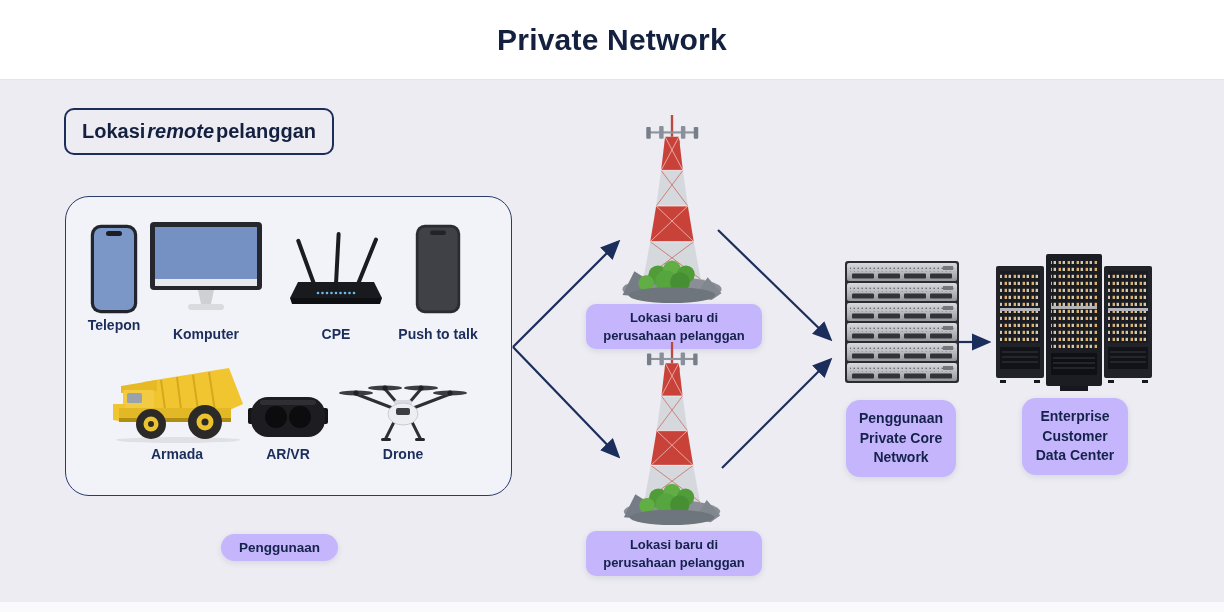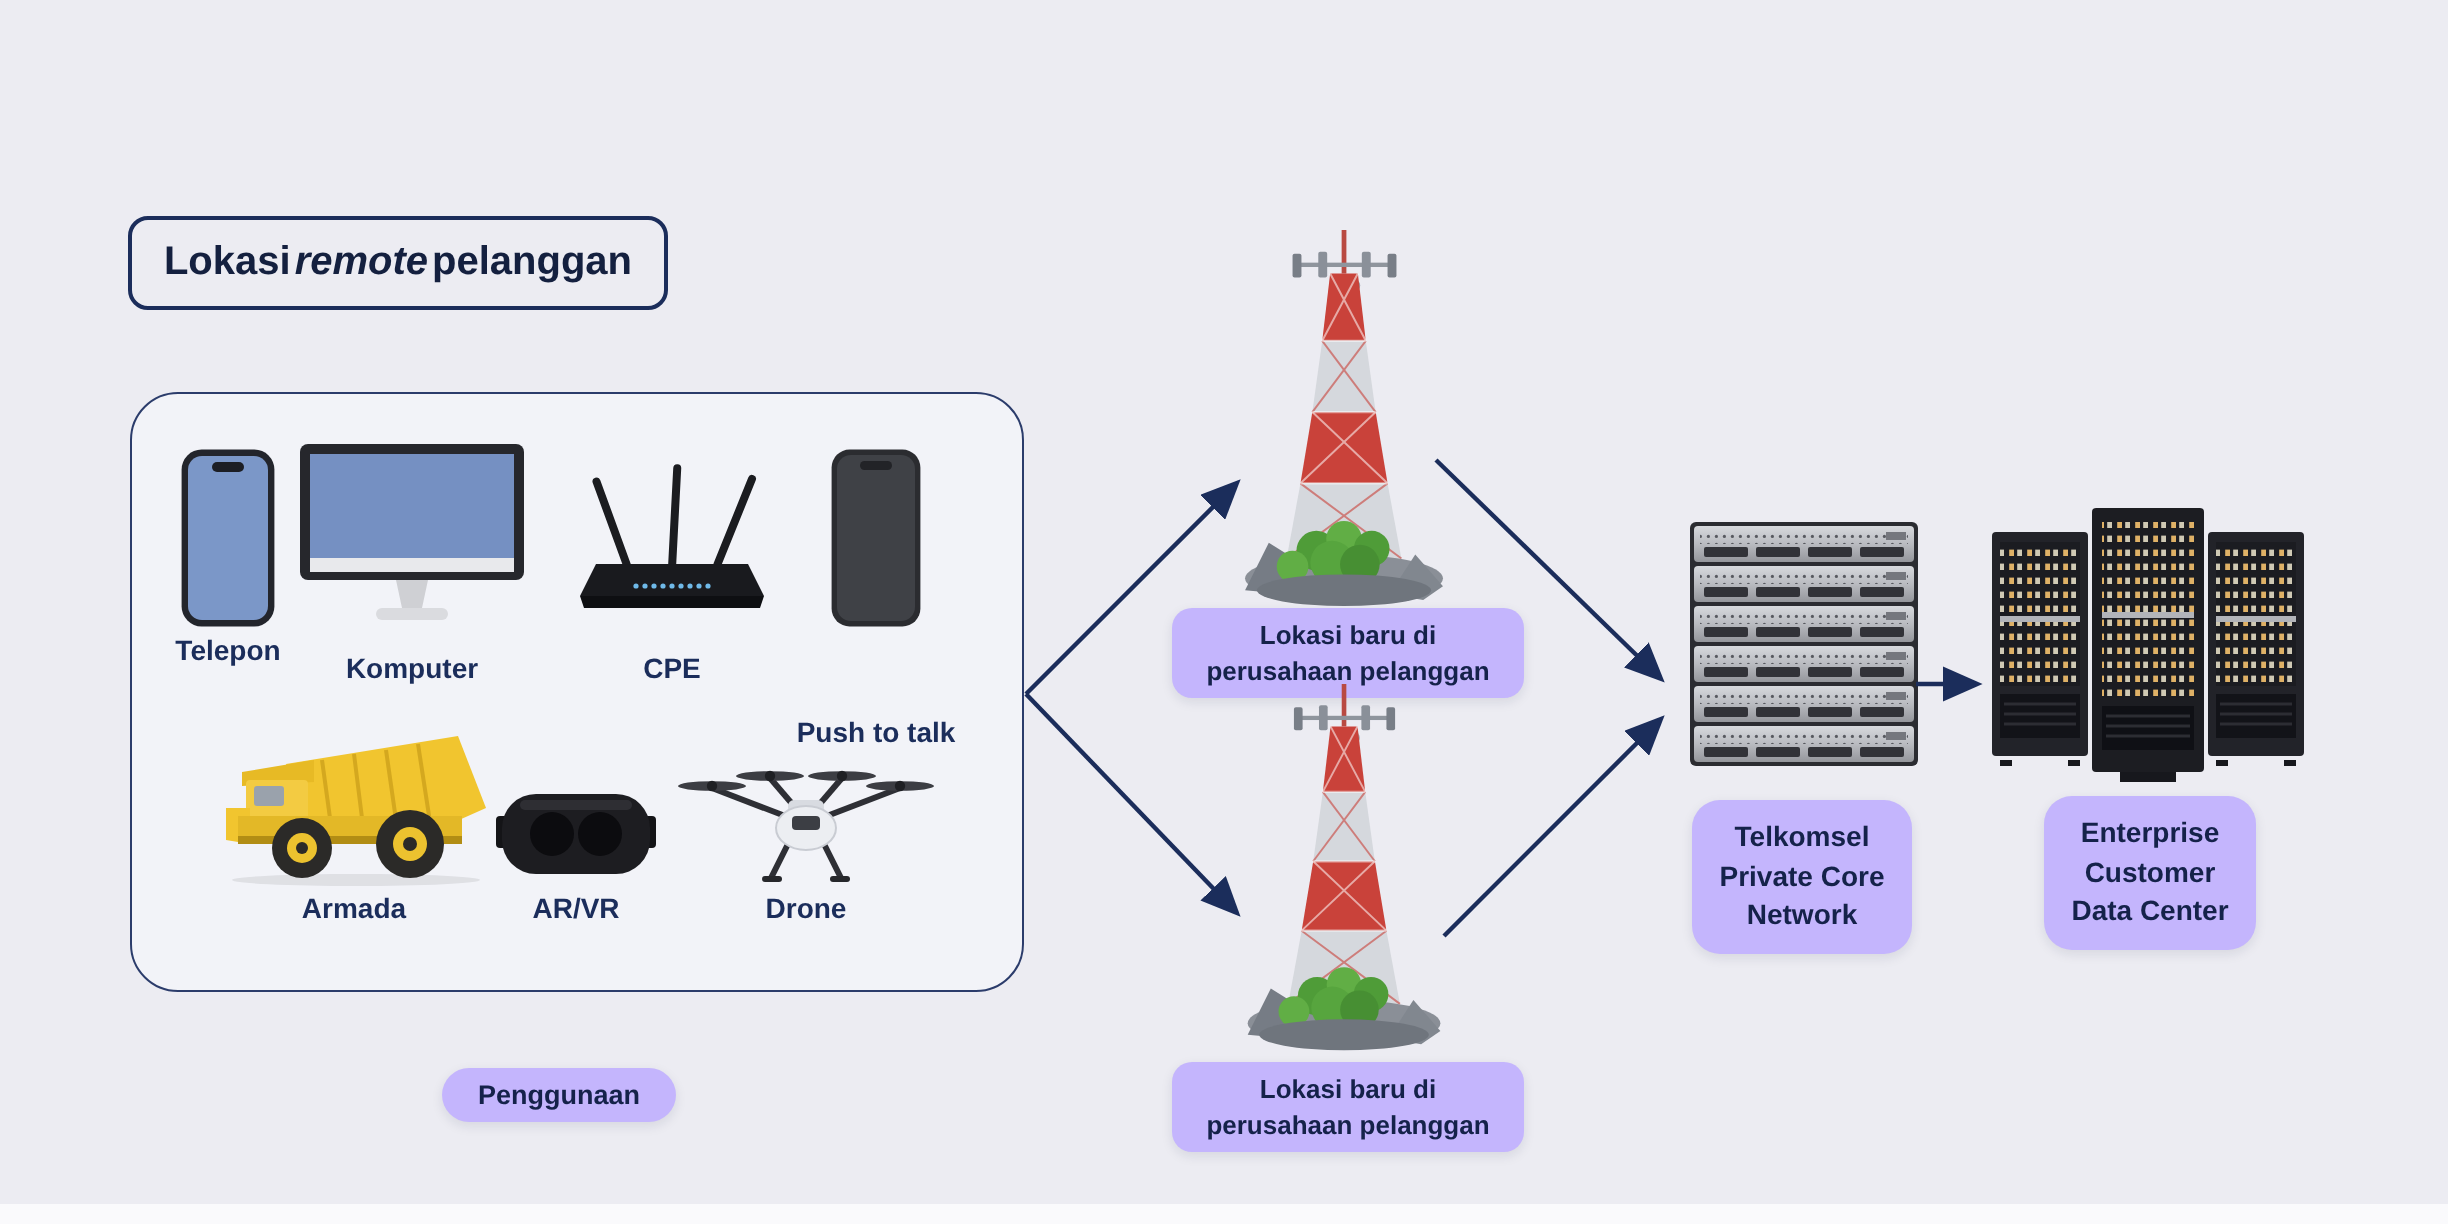--- a/index.html
+++ b/index.html
@@ -28,20 +28,23 @@
   .node-pill-dc{left:1022px;top:398px;width:106px;}
   .arrows{position:absolute;left:0;top:0;pointer-events:none;}
   .footer-strip{position:absolute;left:0;bottom:0;width:100%;height:10px;background:#fafafc;}
   svg{display:block;}
 </style>
 </head>
 <body>
 
 <div class="canvas">
 
+  <div class="header">
+    <div class="title">Private Network</div>
+  </div>
 
   <div class="legend-box">
     <span>Lokasi</span>
     <span class="it">remote</span>
     <span>pelanggan</span>
   </div>
 
   <div class="device-panel"></div>
 
   <svg class="abs" style="left:90px;top:224px;" width="48" height="90" viewBox="0 0 48 90">
@@ -80,21 +83,21 @@
         <circle cx="66" cy="67" r="1.3"></circle>
     </g>
   </svg>
   <div class="device-label" style="left:336px;top:326px;">CPE</div>
 
   <svg class="abs" style="left:415px;top:224px;" width="46" height="90" viewBox="0 0 46 90">
     <rect x="0.8" y="0.8" width="44.4" height="88.4" rx="9" fill="#2b2c30"></rect>
     <rect x="3.5" y="3.5" width="39" height="83" rx="7" fill="#3f4146"></rect>
     <rect x="15" y="6.5" width="16" height="4.5" rx="2.2" fill="#222327"></rect>
   </svg>
-  <div class="device-label" style="left:438px;top:326px;margin-top:32px;">Push to talk</div>
+  <div class="device-label" style="left:438px;top:326px;">Push to talk</div>
 
   <svg class="abs" style="left:103px;top:360px;" width="145" height="84" viewBox="0 0 145 84">
     <ellipse cx="75" cy="80" rx="62" ry="3" fill="rgba(0,0,0,0.08)"></ellipse>
     <polygon points="40,22 126,8 140,44 122,52 46,48" fill="#f1c52f"></polygon>
     <g stroke="#d4a81f" stroke-width="2">
       <line x1="58" y1="20" x2="62" y2="49"></line>
         <line x1="74" y1="17" x2="78" y2="49"></line>
       <line x1="90" y1="15" x2="95" y2="50"></line>
         <line x1="106" y1="12" x2="112" y2="51"></line>
     </g>
@@ -300,21 +303,21 @@
         <rect x="2" y="0" width="110" height="18" rx="2" fill="url(#srvG)"></rect>
         <rect x="5" y="2" width="104" height="7" fill="url(#vent)"></rect>
         <rect x="7" y="10.5" width="22" height="5" rx="1" fill="#323338"></rect>
           <rect x="33" y="10.5" width="22" height="5" rx="1" fill="#323338"></rect>
         <rect x="59" y="10.5" width="22" height="5" rx="1" fill="#323338"></rect>
           <rect x="85" y="10.5" width="22" height="5" rx="1" fill="#323338"></rect>
         <rect x="98" y="3" width="10" height="4" fill="#75777d"></rect>
       </g>
     </g>
   </svg>
-  <div class="pill node-pill node-pill-core">Telkomsel Private Core Network</div>
+  <div class="pill node-pill node-pill-core">Penggunaan Private Core Network</div>
 
   <svg class="abs" style="left:994px;top:252px;" width="160" height="140" viewBox="0 0 160 140">
     <defs>
       <pattern id="led" width="9" height="7" patternUnits="userSpaceOnUse">
         <rect width="9" height="7" fill="#1b1c21"></rect>
         <rect x="1.6" y="1.8" width="2.4" height="3.2" fill="#dfb166"></rect>
         <rect x="5.6" y="1.8" width="2.4" height="3.2" fill="#cfc9b4"></rect>
       </pattern>
     </defs>
     <g>

